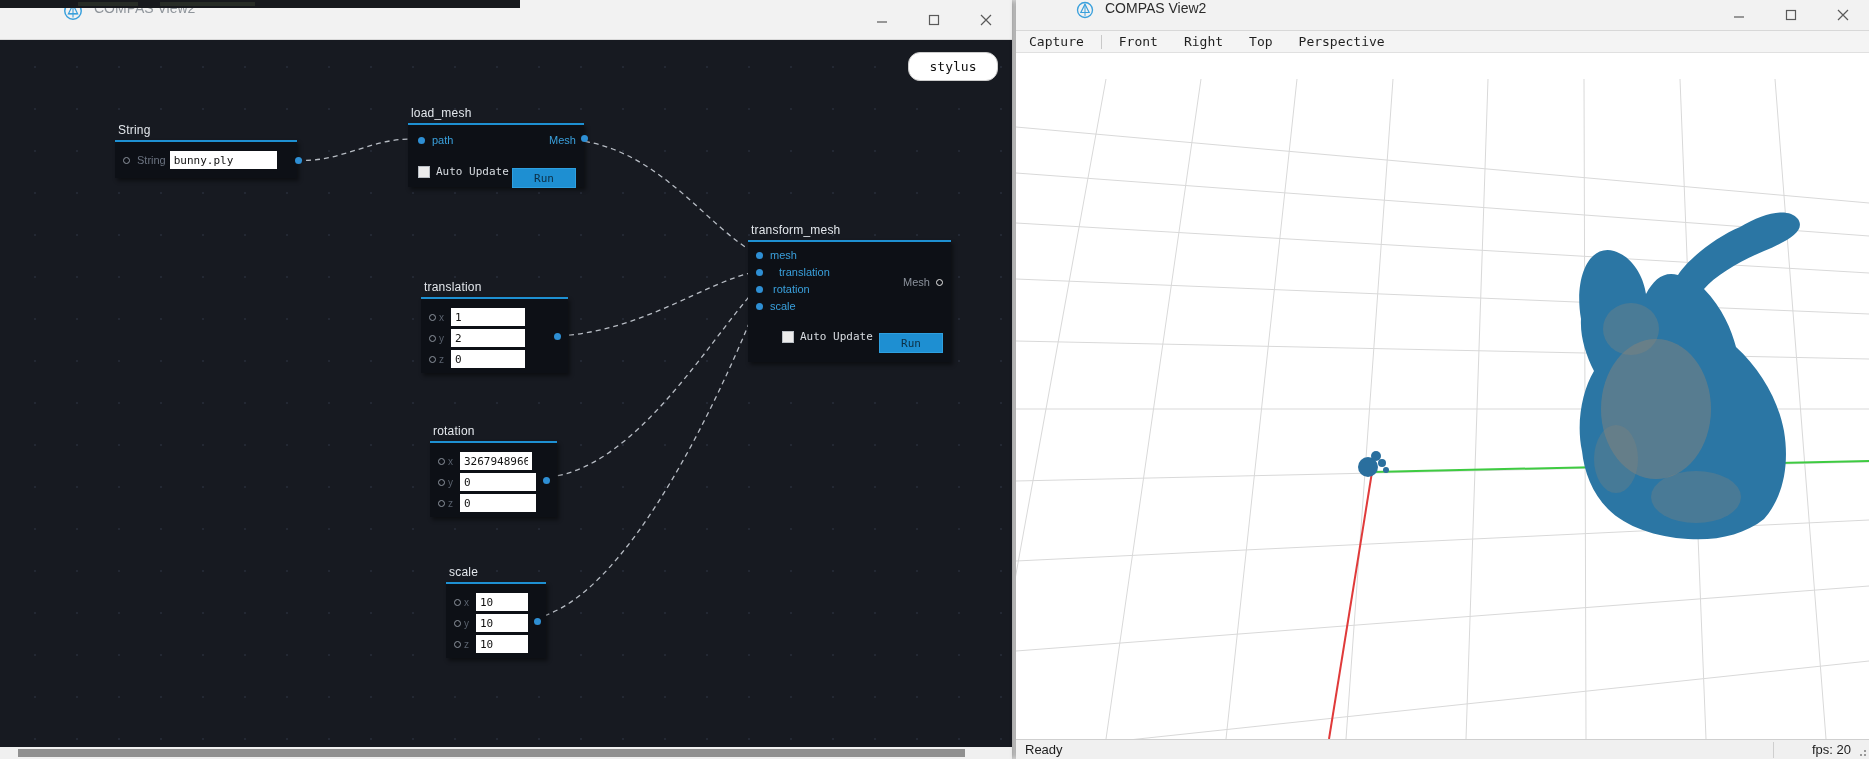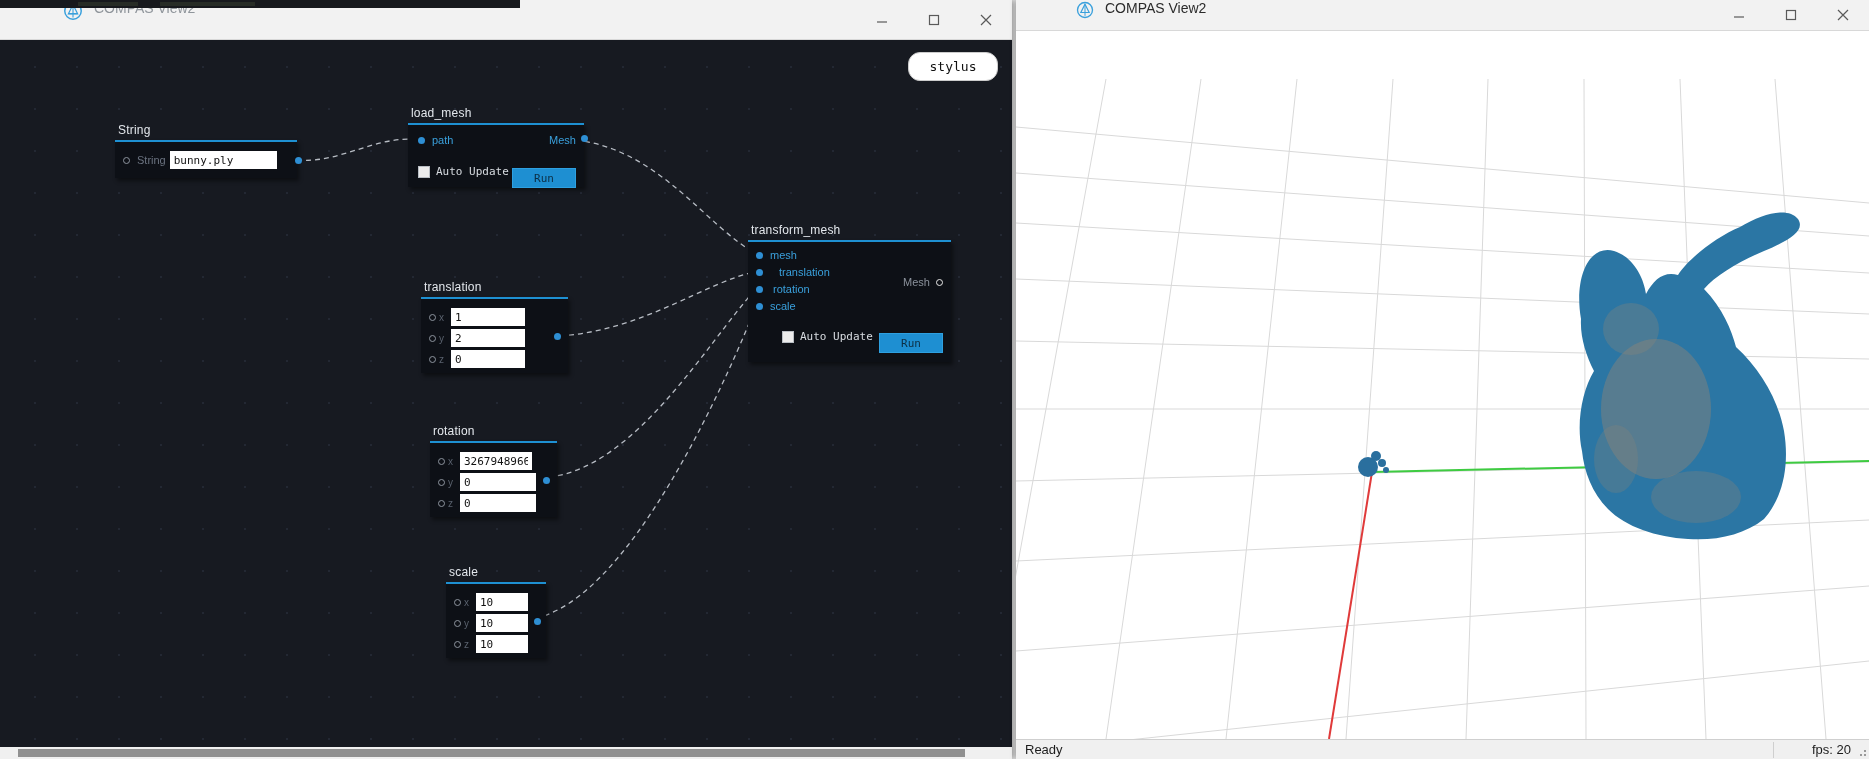--- a/index.html
+++ b/index.html
@@ -281,20 +281,28 @@
       </div>
       <div class="win-btn">
         <svg width="12" height="12">
             <path d="M1,1 L11,11 M11,1 L1,11" stroke-width="1.2"></path>
           </svg>
       </div>
     </div>
   </div>
 
 
+  <div id="toolbar">
+    <span class="tool-item">Capture</span>
+    <span class="tsep"></span>
+    <span class="tool-item">Front</span>
+    <span class="tool-item">Right</span>
+    <span class="tool-item">Top</span>
+    <span class="tool-item">Perspective</span>
+  </div>
 
   <svg id="viewport" viewBox="0 0 853 660">
 
     <g stroke="#d9d9d9" stroke-width="1">
       <line x1="0" y1="48" x2="853" y2="124"></line>
       <line x1="0" y1="94" x2="853" y2="157"></line>
       <line x1="0" y1="144" x2="853" y2="194"></line>
       <line x1="0" y1="200" x2="853" y2="235"></line>
       <line x1="0" y1="262" x2="853" y2="280"></line>
       <line x1="0" y1="330" x2="853" y2="330"></line>

